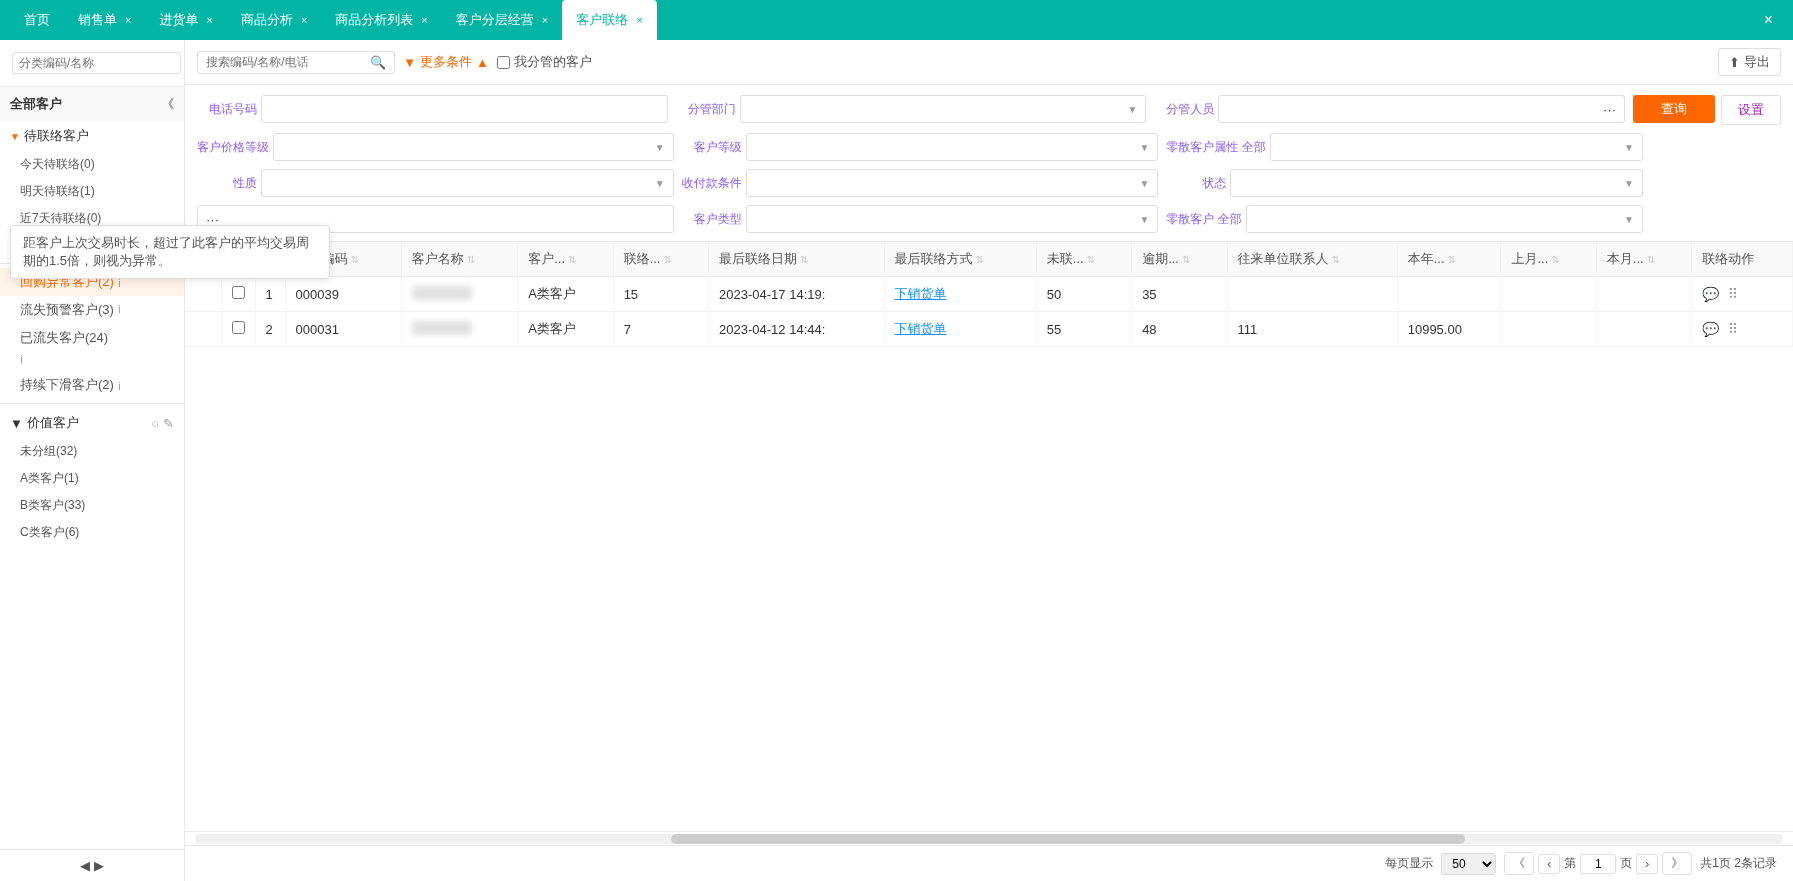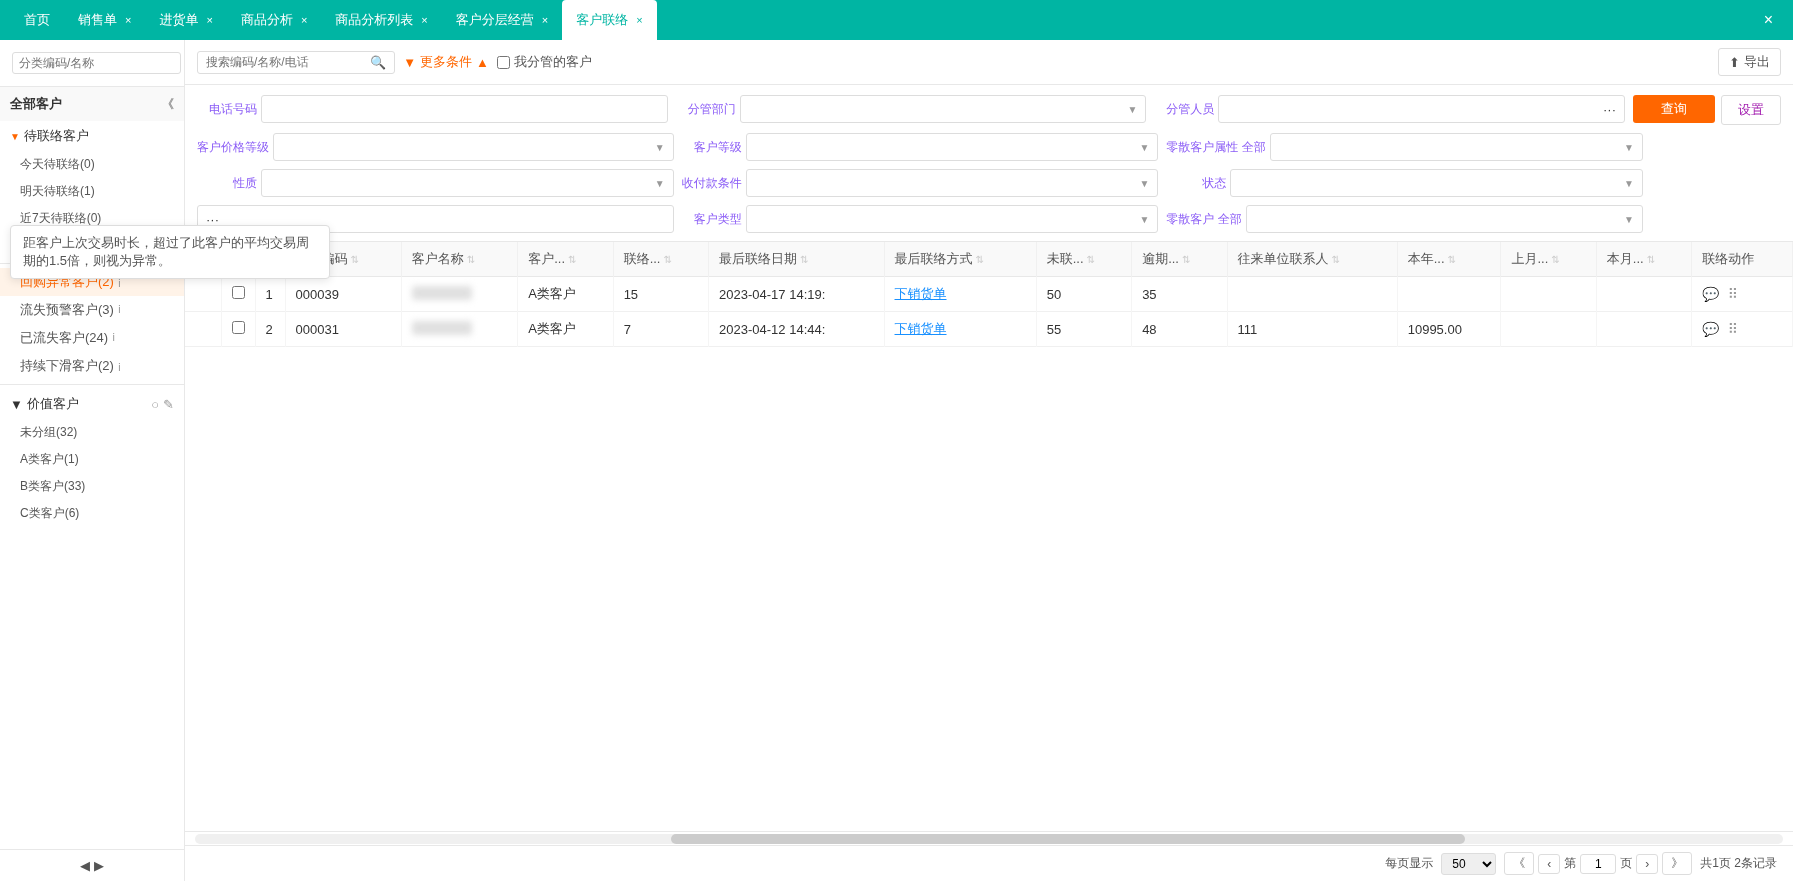--- a/index.html
+++ b/index.html
@@ -251,21 +251,21 @@
         <span>距客户上次交易时长，超过了此客户的平均交易周期的1.5倍，则视为异常。</span>
       </div>
       <div class="sidebar-item active" style="display:flex;align-items:center;gap:4px;">
         <span>回购异常客户(2)</span>
         <span style="color:#999;font-size:11px;">ℹ</span>
       </div>
       <div class="sidebar-item" style="display:flex;align-items:flex-start;gap:4px;">
         <span>流失预警客户(3)</span>
         <span style="color:#999;font-size:11px;">ℹ</span>
       </div>
-      <div class="sidebar-item" style="display:flex;align-items:flex-start;gap:4px;">
+      <div class="sidebar-item" style="display:flex;align-items:flex-start;gap:4px;flex-direction:column;">
         <span>已流失客户(24)</span>
         <span style="color:#999;font-size:11px;">ℹ</span>
       </div>
       <div class="sidebar-item" style="display:flex;align-items:center;gap:4px;">
         <span>持续下滑客户(2)</span>
         <span style="color:#999;font-size:11px;">ℹ</span>
       </div>
       <div class="sidebar-divider"></div>
       <div class="sidebar-group-title2">
         <div class="left">

